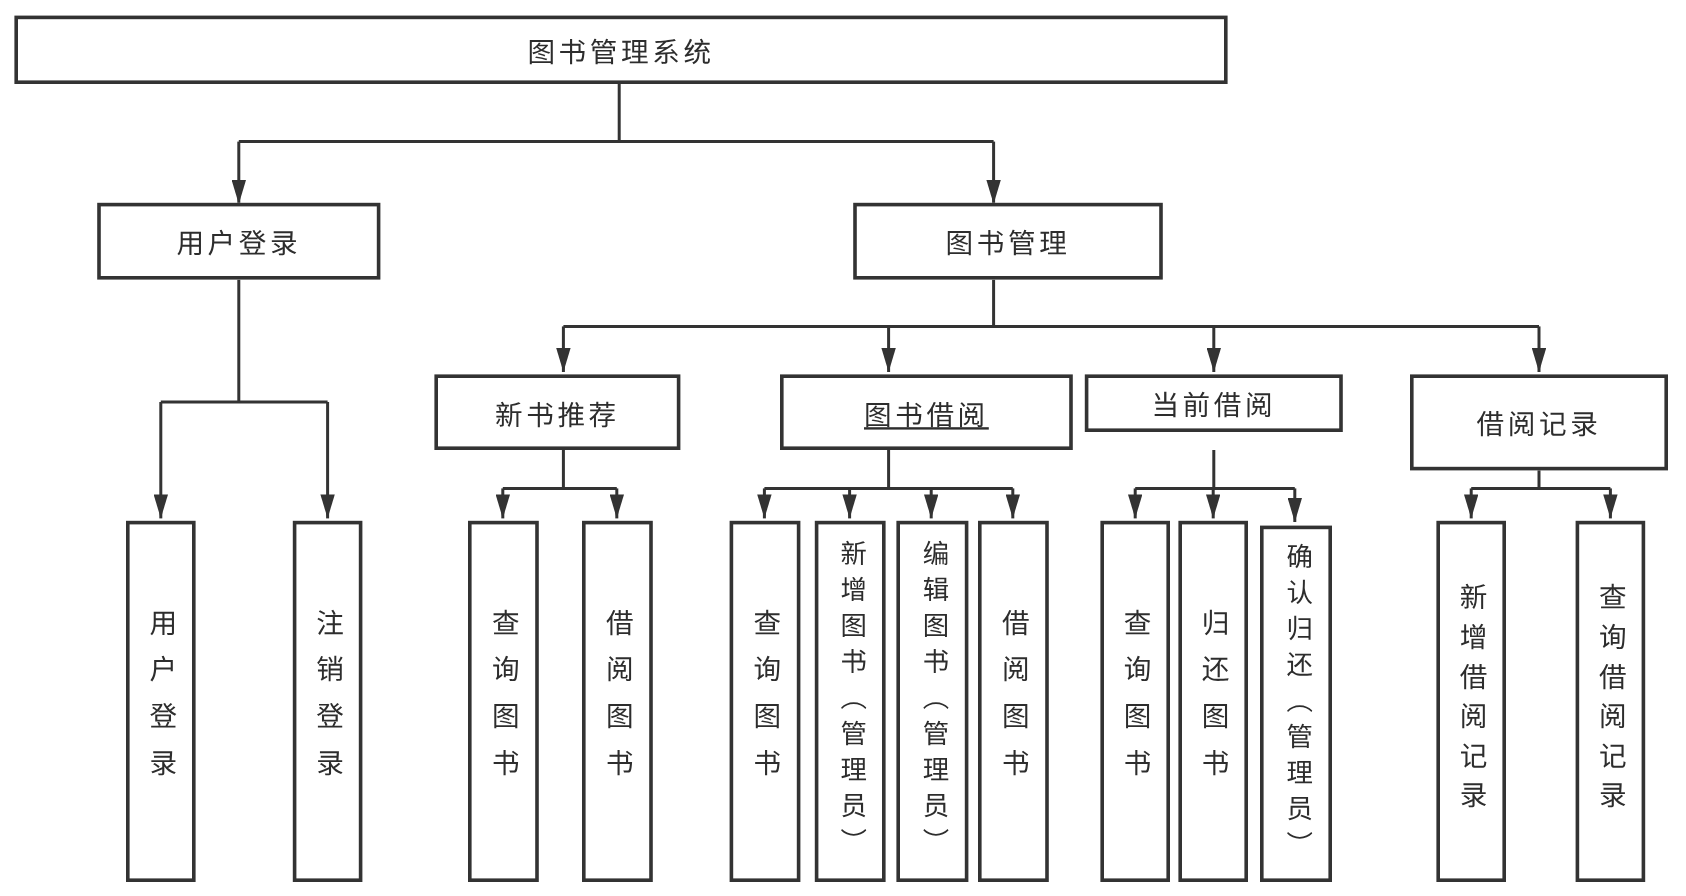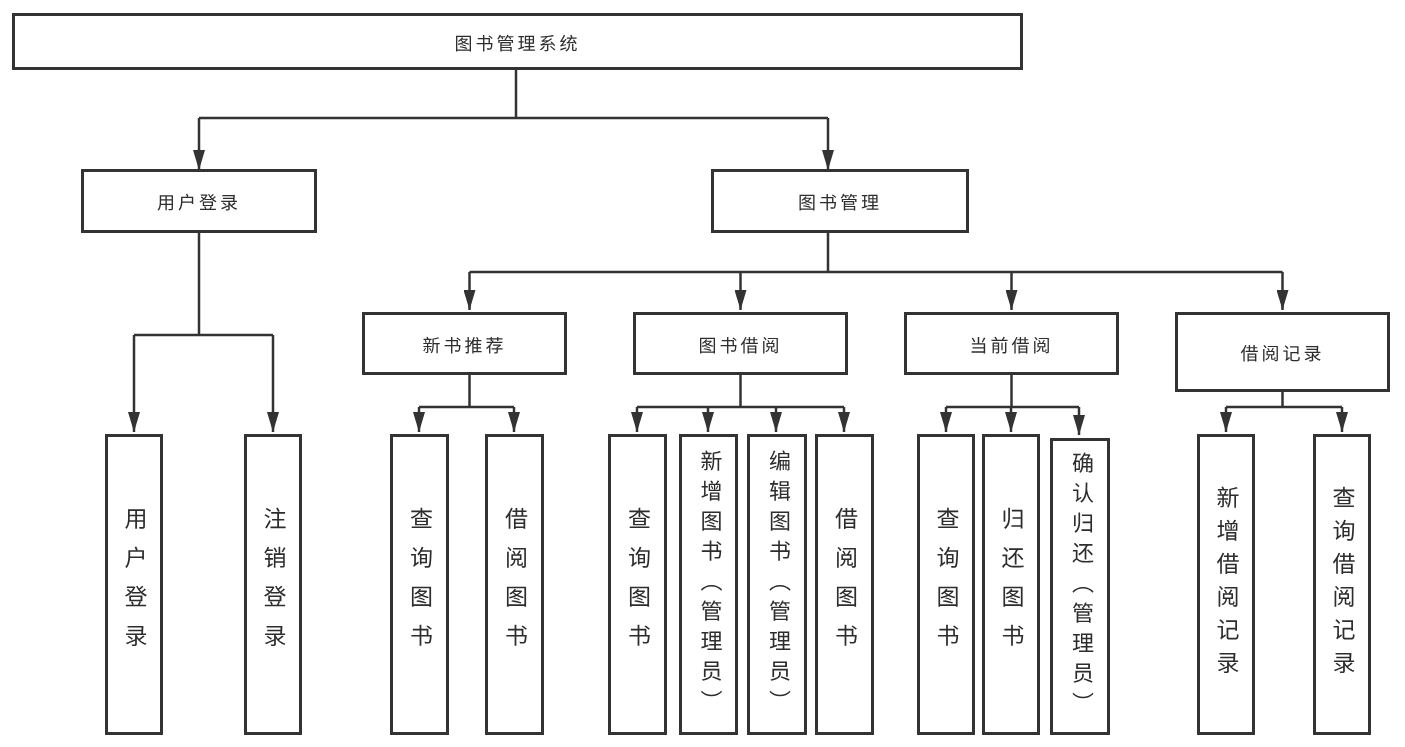--- a/index.html
+++ b/index.html
@@ -22,21 +22,21 @@
     box-sizing: border-box;
     background: #ffffff;
     border: 3px solid #333333;
     color: #2d2d2d;
     display: flex;
     align-items: center;
     justify-content: center;
     z-index: 2;
   }
   .hbox {
-    font-size: 18px;
+    font-size: 23px;
     letter-spacing: 3px;
     white-space: nowrap;
   }
   .vbox {
     writing-mode: vertical-rl;
     text-orientation: mixed;
     font-size: 23px;
     white-space: nowrap;
   }
   .v-short { letter-spacing: 16px; }
@@ -108,22 +108,22 @@
       <path d="M1342,407 V432" marker-end="url(#arrow)"></path>
     </g>
   </svg>
 
   <div class="node hbox" style="left:12px; top:13px; width:1011px; height:57px;">图书管理系统</div>
 
   <div class="node hbox" style="left:81px; top:169px; width:236px; height:64px;">用户登录</div>
   <div class="node hbox" style="left:711px; top:169px; width:258px; height:64px;">图书管理</div>
 
   <div class="node hbox" style="left:362px; top:312px; width:205px; height:63px;">新书推荐</div>
-  <div class="node hbox" style="left:633px; top:312px; width:215px; height:63px;">图书借阅</div>
-  <div class="node hbox" style="left:904px; top:312px; width:215px; height:63px;">当前借阅</div>
+  <div class="node hbox" style="left:650px; top:312px; width:244px; height:63px;text-decoration:underline;">图书借阅</div>
+  <div class="node hbox" style="left:904px; top:312px; width:215px; height:48px;">当前借阅</div>
   <div class="node hbox" style="left:1175px; top:312px; width:215px; height:80px;">借阅记录</div>
 
   <div class="node vbox v-short" style="left:105px; top:434px; width:58px; height:301px;">用户登录</div>
   <div class="node vbox v-short" style="left:244px; top:434px; width:58px; height:301px;">注销登录</div>
 
   <div class="node vbox v-short" style="left:390px; top:434px; width:59px; height:301px;">查询图书</div>
   <div class="node vbox v-short" style="left:485px; top:434px; width:59px; height:301px;">借阅图书</div>
 
   <div class="node vbox v-short" style="left:608px; top:434px; width:59px; height:301px;">查询图书</div>
   <div class="node vbox v-long" style="left:679px; top:434px; width:59px; height:301px;">新增图书（管理员）</div>

